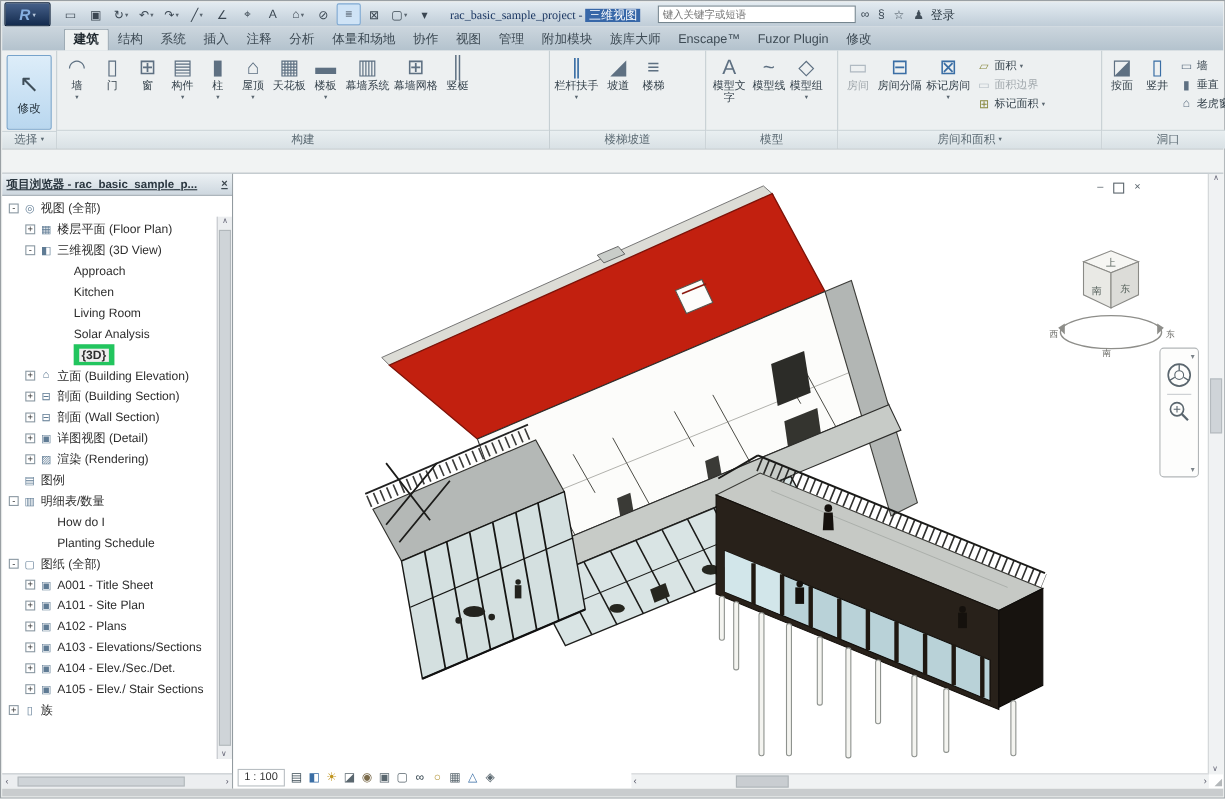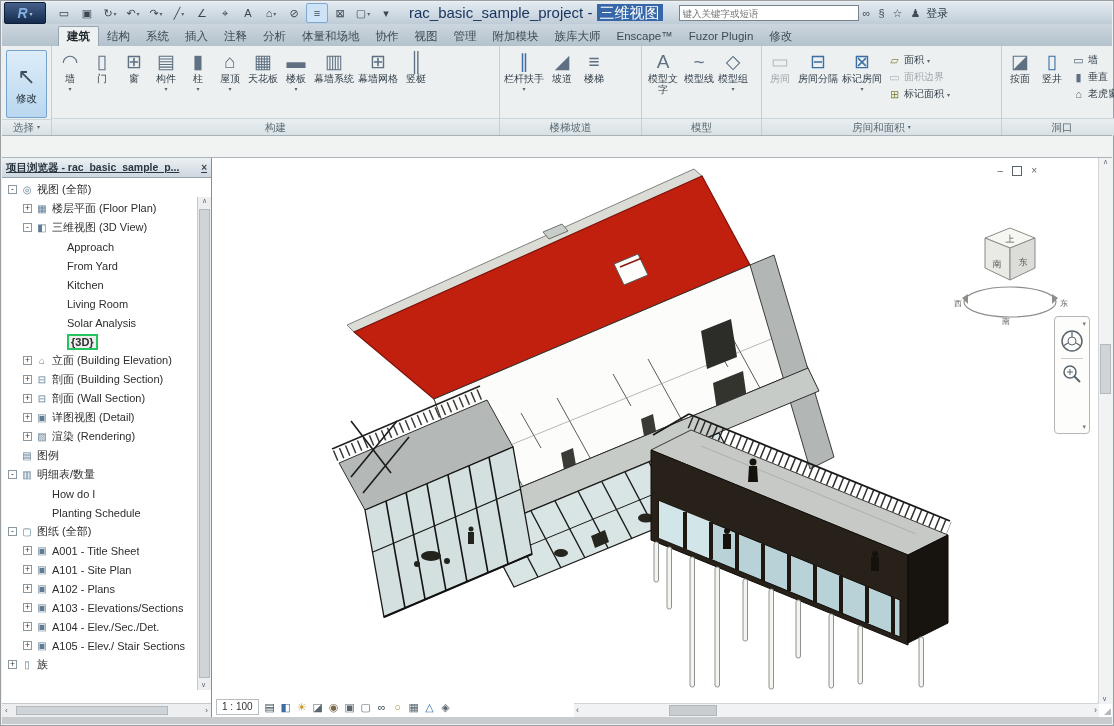--- a/index.html
+++ b/index.html
@@ -8,21 +8,21 @@
 
   
   #titlebar{position:absolute;left:1px;top:1px;right:1px;height:22px;background:linear-gradient(#e3ebf1,#bfccd7);display:flex;align-items:center;padding-left:2px;white-space:nowrap;}
   .rbtn{width:40px;height:20px;background:linear-gradient(#456089,#142b4e);border:1px solid #0d1f37;display:flex;align-items:center;justify-content:center;gap:2px;border-radius:2px;flex:none;}
   .rlogo{color:#86afe0;font-weight:bold;font-style:italic;font-size:14px;line-height:14px;}
   .rbtn .dd{color:#b8c8dc;font-size:6px;}
   .qat{display:flex;align-items:center;gap:1px;margin-left:7px;}
   .qitem{height:18px;min-width:16px;display:flex;align-items:center;justify-content:center;font-size:11px;color:#3b4752;padding:0 2px;border:1px solid transparent;border-radius:2px;}
   .qitem.active{background:#cfe3f6;border-color:#7fa9d2;}
   .qitem .dd{font-size:6px;margin-left:1px;color:#5a6670;}
-  #title{margin-left:12px;font-size:15px;color:#17335f;}
+  #title{margin-left:12px;font-size:11px;color:#17335f;font-family:Liberation Serif, serif;}
   #title .tview{background:#3767a8;color:#fff;padding:0 3px;}
   #search{margin-left:16px;width:172px;height:14px;font-size:9.5px;border:1px solid #75858f;padding:0 3px;color:#777;background:#fff;}
   .tbico{font-size:11px;color:#414e59;margin:0 4px;}
   #signin{font-size:11px;color:#2b3842;margin-left:2px;}
 
   
   #tabrow{position:absolute;left:1px;top:23px;right:1px;height:22px;background:linear-gradient(#ccd6de,#b3c2cd);display:flex;align-items:flex-end;padding-left:40px;}
   .tab{font-size:11.5px;color:#3e4b55;padding:3px 8px 4px;line-height:12px;}
   .tab.active{background:#eef1f1;color:#1d262c;border:1px solid #97a5af;border-bottom:none;border-radius:2px 2px 0 0;font-weight:bold;margin-left:16px;}
 
@@ -51,21 +51,21 @@
   
   #browser{position:absolute;left:1px;top:157px;width:210px;bottom:8px;background:#fff;border-right:1px solid #878f95;display:flex;flex-direction:column;box-sizing:border-box;}
   #bheader{height:19px;flex:none;background:linear-gradient(#ecf1f4,#cdd7df);border-bottom:1px solid #98a4ac;display:flex;align-items:center;font-size:10.5px;font-weight:bold;color:#2b3740;padding:0 4px;white-space:nowrap;overflow:hidden;text-decoration:underline;}
   #bclose{margin-left:auto;font-size:10px;color:#3c464e;flex:none;}
   #btree{flex:1;position:relative;overflow:hidden;padding:2px 14px 0 2px;}
   .trow{height:19px;display:flex;align-items:center;font-size:11px;color:#2d2d2d;white-space:nowrap;overflow:hidden;}
   .texp{width:9px;height:9px;border:1px solid #8a98a2;font-size:8.5px;line-height:7px;text-align:center;color:#333;background:#fff;flex:none;margin-right:3px;box-sizing:border-box;}
   .texp.none{visibility:hidden;}
   .ticon{width:14px;font-size:10px;color:#5f7b94;margin-right:3px;text-align:center;flex:none;}
   .tlabel{overflow:hidden;}
-  .trow.sel .tlabel{border:2px solid #22c55e;background:#ededed;padding:0 2px;font-weight:bold;}
+  .trow.sel .tlabel{border:5px solid #22c55e;background:#ededed;padding:0 2px;font-weight:bold;}
   #bvscroll{position:absolute;right:0;top:19px;bottom:13px;width:13px;background:#eceef0;border-left:1px solid #c4c8cc;font-size:7px;color:#667;text-align:center;}
   #bvscroll .thumb{position:absolute;left:1px;right:1px;top:12px;bottom:12px;background:#cfd4d8;border:1px solid #b2b8bc;}
   #bhscroll{height:13px;flex:none;background:#eceef0;border-top:1px solid #c4c8cc;display:flex;align-items:center;justify-content:space-between;font-size:8px;color:#556;padding:0 3px;position:relative;}
   #bhscroll .thumb{position:absolute;left:14px;width:150px;top:2px;bottom:2px;background:#cfd4d8;border:1px solid #b2b8bc;}
 
   
   #canvas{position:absolute;left:211px;top:157px;right:1px;bottom:8px;background:#fff;overflow:hidden;}
   #winctrl{position:absolute;top:7px;right:75px;display:flex;gap:9px;align-items:center;color:#5a646c;font-size:10px;}
   .wbox{width:8px;height:8px;border:1px solid #5a646c;display:inline-block;}
   .wmin{letter-spacing:0;}
@@ -456,25 +456,20 @@
             <span class="ticon">◧</span>
             <span class="tlabel">三维视图 (3D View)</span>
           </div>
 
           <div class="trow" style="padding-left: 34px;">
             <span class="texp none"></span>
             <span class="ticon" style="visibility: hidden;"></span>
             <span class="tlabel">Approach</span>
           </div>
 
-          <div class="trow" style="padding-left: 34px;">
-            <span class="texp none"></span>
-            <span class="ticon" style="visibility: hidden;"></span>
-            <span class="tlabel">From Yard</span>
-          </div>
 
           <div class="trow" style="padding-left: 34px;">
             <span class="texp none"></span>
             <span class="ticon" style="visibility: hidden;"></span>
             <span class="tlabel">Kitchen</span>
           </div>
 
           <div class="trow" style="padding-left: 34px;">
             <span class="texp none"></span>
             <span class="ticon" style="visibility: hidden;"></span>

